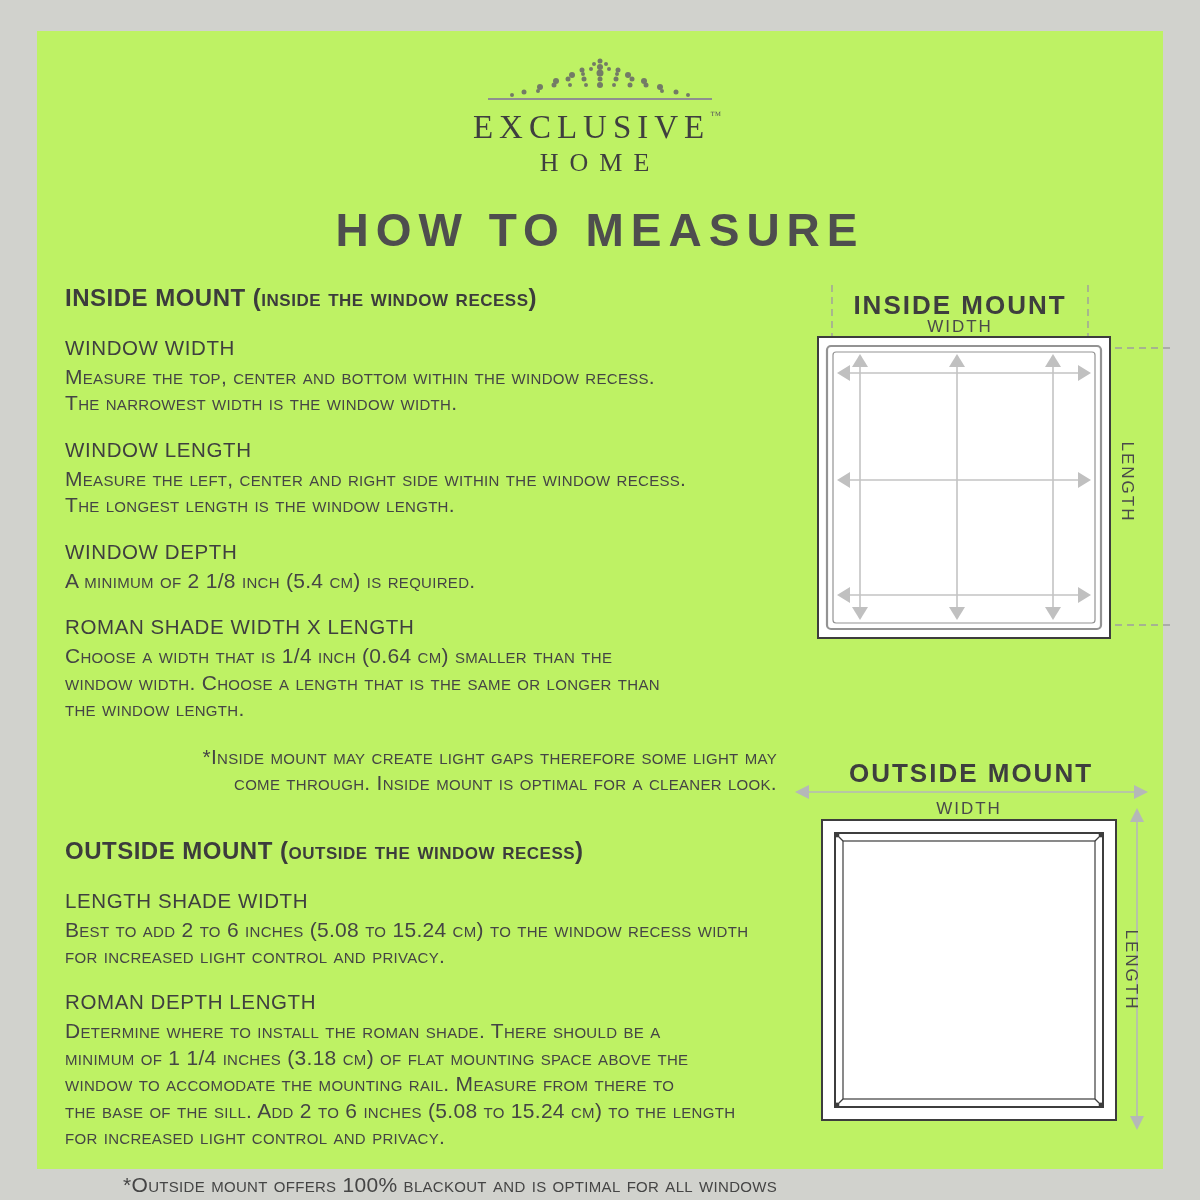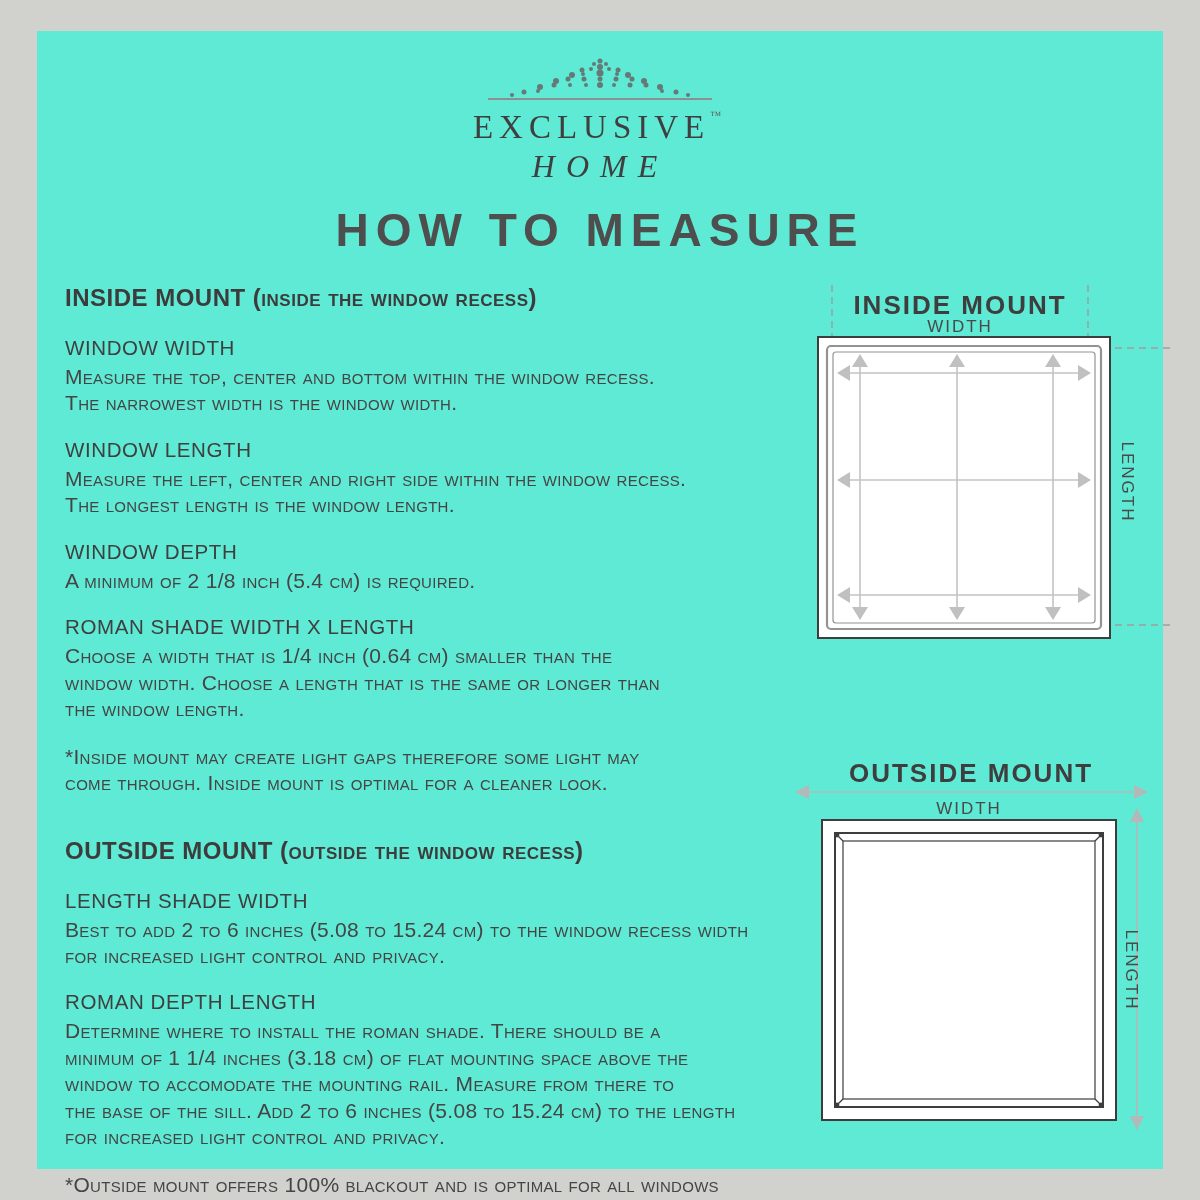--- a/index.html
+++ b/index.html
@@ -7,43 +7,42 @@
     width:1200px;height:1200px;
     background:#d1d2cd;
     font-family:"Liberation Sans", sans-serif;
     color:#414141;
     position:relative;
     overflow:hidden;
   }
   .content{
     position:absolute;
     left:37px; top:31px; right:37px; bottom:31px;
-    background:#5eead4;
+    background:#bef264;
   }
   
   .brand{
     position:absolute; top:24px; left:0; right:0;
     text-align:center; color:#4f4f4f;
   }
   .brand .crest{display:block; margin:0 auto 4px auto;}
   .brand .line1{
     font-family:"Liberation Serif", serif;
     font-size:33px; letter-spacing:6px; color:#3f3f3f;
     display:inline-block;
   }
   .brand .tm{
     font-family:"Liberation Serif", serif;
     font-size:11px; vertical-align:top; color:#5a5a5a;
   }
   .brand .line2{
     font-family:"Liberation Serif", serif;
     display:block;
-    font-size:32px; letter-spacing:11px; color:#3f3f3f;
+    font-size:26px; letter-spacing:11px; color:#3f3f3f;
     margin-top:2px;
-    font-style:italic;
   }
   .page-title{
     position:absolute; top:172px; left:0; right:0;
     text-align:center;
     font-size:46px; font-weight:700; letter-spacing:7px;
     color:#4e4e4e;
   }
   
   .text-col{
     position:absolute; left:28px; top:253px; width:712px;
@@ -63,21 +62,21 @@
     font-size:20.5px; font-weight:400; letter-spacing:0.6px;
     color:#3f3f3f;
   }
   .item p, .note{
     margin:0;
     font-size:21px; line-height:1.26; letter-spacing:0.3px;
     font-variant:small-caps;
     white-space:pre-line;
     color:#454545;
   }
-  .note{}
+  .note{text-align:right;}
   
   .diagram{position:absolute;}
   .diagram-inside{left:748px; top:252px;}
   .diagram-outside{left:748px; top:719px;}
   .dg-title{font-size:26px; font-weight:700; letter-spacing:2px; fill:#3e3e3e;}
   .dg-label{font-size:17px; letter-spacing:2px; fill:#4a4a4a;}
 </style>
 </head>
 <body>
 

